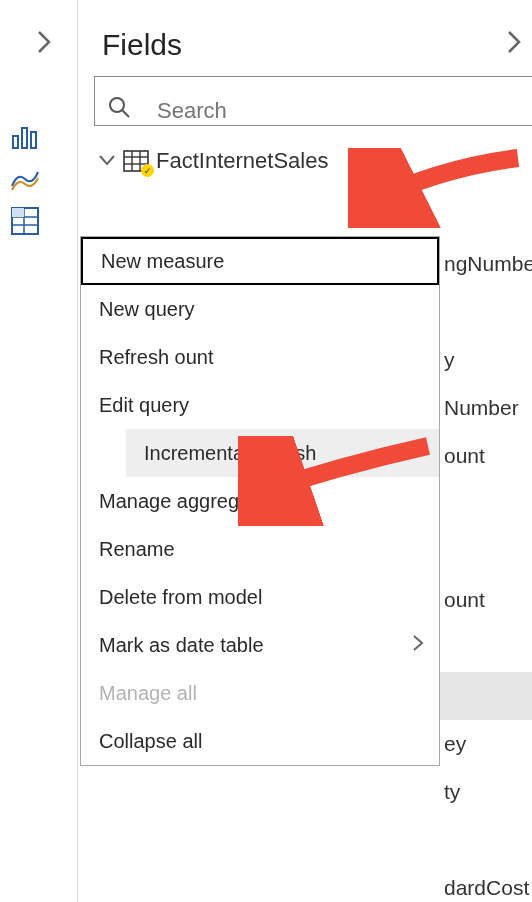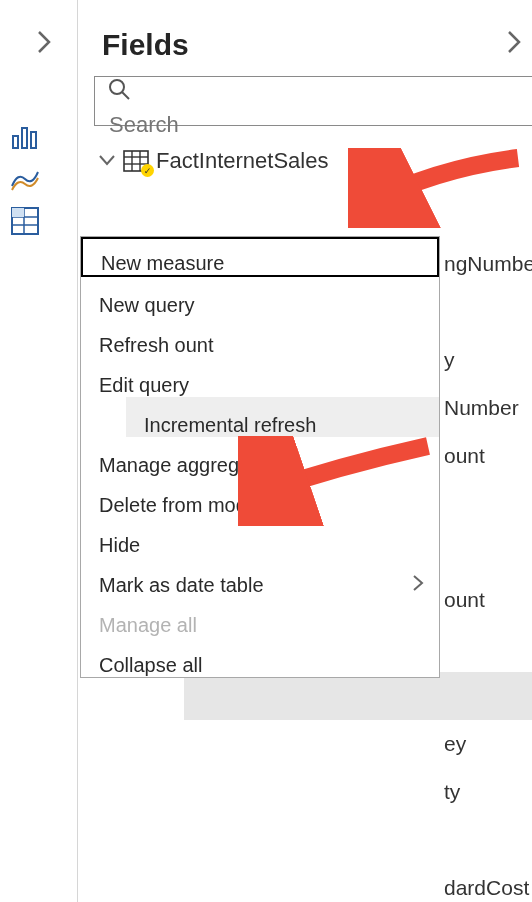--- a/index.html
+++ b/index.html
@@ -42,41 +42,40 @@
     padding: 0;
   }
   .header {
     display: flex;
     align-items: center;
     justify-content: space-between;
     padding: 28px 8px 14px 24px;
   }
   .header-title {
     font-size: 30px;
-    font-weight: 700;
+    font-weight: 400;
   }
   .header-chevron {
     font-size: 26px;
     color: #555;
     cursor: pointer;
   }
   .search-wrap {
     padding: 0 0 0 16px;
   }
   .search-box {
     display: flex;
-    align-items: flex-start;
+    align-items: flex-end;
     height: 50px;
     border: 1.5px solid #8a8a8a;
     border-right: none;
     padding-left: 12px;
-    gap: 4px;
+    gap: 24px;
     font-size: 22px;
     color: #6a6a6a;
-    flex-direction: column;
   }
   .search-box input {
     border: none;
     outline: none;
     font-size: 22px;
     flex: 1;
     background: transparent;
     color: #252525;
   }
   .table-row {
@@ -123,23 +122,23 @@
   .ctx-menu {
     position: absolute;
     top: 236px;
     left: 2px;
     width: 360px;
     background: #ffffff;
     border: 1px solid #a8a8a8;
     z-index: 50;
   }
   .ctx-item {
-    height: 40px;
+    height: 48px;
     display:flex;
-    align-items:flex-end;
+    align-items:center;
     justify-content: space-between;
     padding: 0 14px 0 18px;
     font-size: 20px;
     color: #2a2a2a;
     cursor: pointer;
   }
   .ctx-item.first { border: 2px solid #000; }
   .ctx-item.hover { background: #eeeeee; margin-left: 45px; }
   .ctx-item.disabled { color: #b3b3b3; cursor: default; }
   .ctx-chevron { color:#666; font-size:18px; }
@@ -258,24 +257,24 @@
         <div class="ctx-item">
           <span>Edit query</span>
         </div>
         <div class="ctx-item hover">
           <span>Incremental refresh</span>
         </div>
         <div class="ctx-item">
           <span>Manage aggregations</span>
         </div>
         <div class="ctx-item">
+          <span>Rename</span>
+        </div>
+        <div class="ctx-item">
           <span>Delete from model</span>
-        </div>
-        <div class="ctx-item">
-          <span>Hide</span>
         </div>
         <div class="ctx-item">
           <span>Mark as date table</span>
           <span class="ctx-chevron"><svg width="14" height="18" viewBox="0 0 14 18">
               <path d="M3 2 L11 9 L3 16" fill="none" stroke="#666" stroke-width="2"></path>
             </svg></span>
         </div>
         <div class="ctx-item disabled">
           <span>Manage all</span>
         </div>

